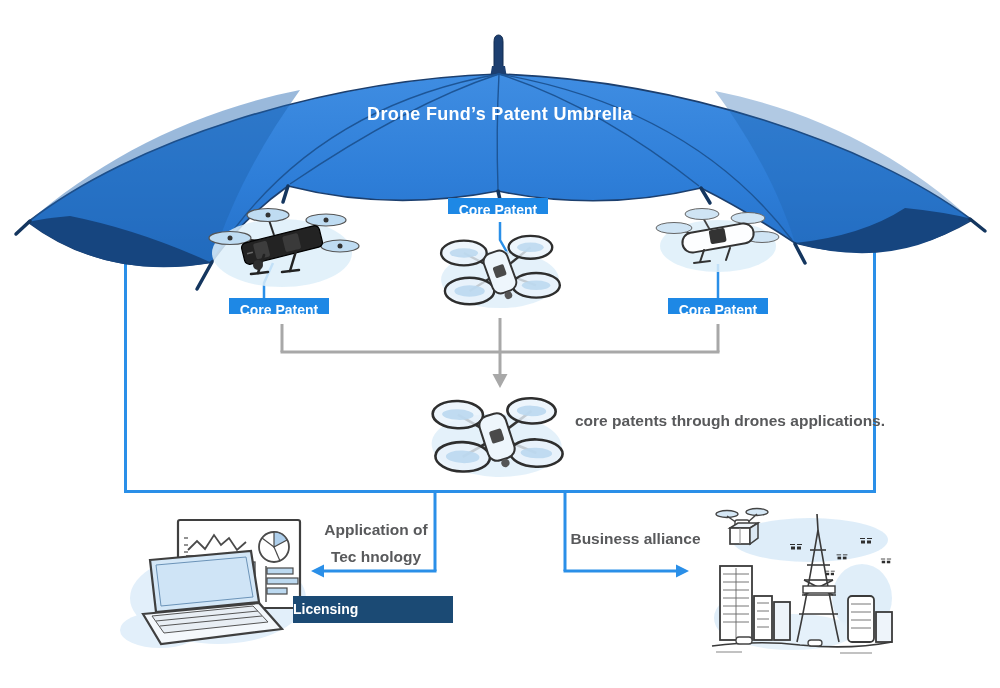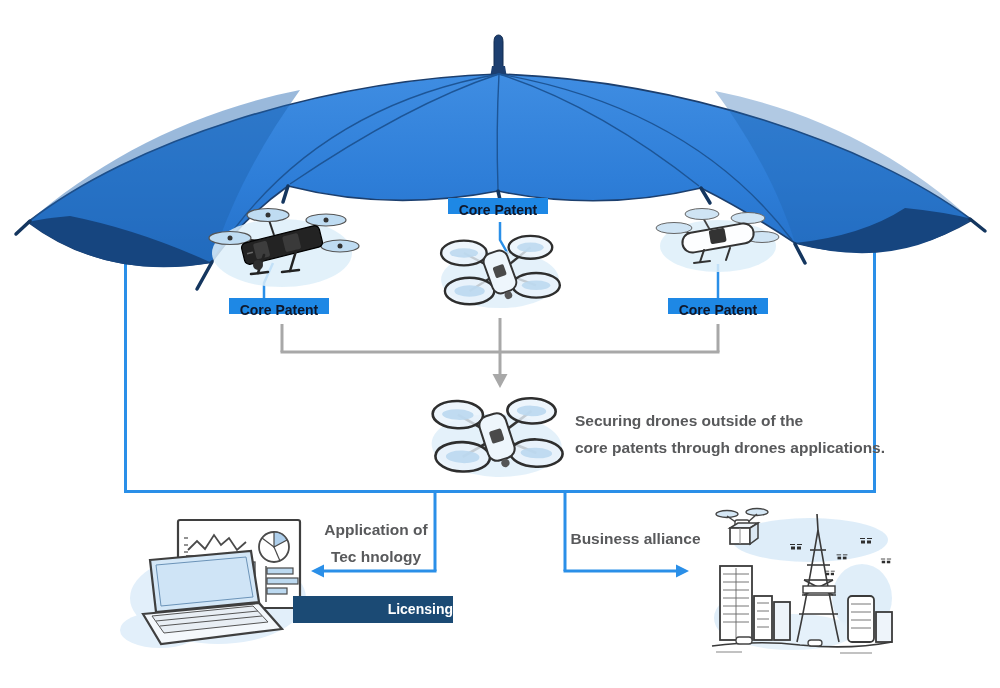--- a/index.html
+++ b/index.html
@@ -4,31 +4,31 @@
 <style>
   html,body{margin:0;padding:0;background:#fff}
   .stage{position:relative;width:1000px;height:688px;overflow:hidden;background:#fff;
          font-family:"Liberation Sans",sans-serif;}
   .patent-box{position:absolute;left:124px;top:182px;width:752px;height:311px;
               border:3px solid var(--arrow-blue,#2a8fe8);background:#fff;box-sizing:border-box;z-index:1}
   svg.art{position:absolute;left:0;top:0;z-index:2}
   .umbrella-title{position:absolute;left:300px;top:104px;width:400px;text-align:center;color:#fff;
                   font-size:18px;font-weight:bold;letter-spacing:.3px;z-index:3}
   .core-label{position:absolute;width:100px;height:16px;line-height:24px;text-align:center;
-              background:var(--label-blue,#1e88e5);color:#0f172a;font-size:14px;font-weight:bold;z-index:3}
+              background:var(--label-blue,#1e88e5);color:#ffffff;font-size:14px;font-weight:bold;z-index:3}
   .core-left{left:229px;top:298px}
   .core-center{left:448px;top:198px}
   .core-right{left:668px;top:298px}
   .joint-note{position:absolute;left:575px;top:407px;font-size:15.5px;font-weight:bold;
               color:var(--text-gray,#58595b);line-height:27px;z-index:3}
   .caption{position:absolute;font-size:15.5px;font-weight:bold;color:var(--text-gray,#58595b);
            z-index:3;text-align:center}
   .caption-left{left:300px;top:516px;width:152px;line-height:27px}
   .caption-right{left:558px;top:530px;width:155px}
-  .navy-box{position:absolute;width:160px;height:27px;line-height:27px;text-align:right;
+  .navy-box{position:absolute;width:160px;height:27px;line-height:27px;text-align:left;
             background:var(--navy-box,#1b4a74);color:#fff;font-size:14px;font-weight:bold;z-index:3}
   .navy-left{left:293px;top:596px}
   .navy-right{left:545px;top:596px}
 </style>
 </head>
 <body>
 
 <div class="stage">
 
   <div class="patent-box"></div>
@@ -311,27 +311,27 @@
       </g>
 
       <use href="#minidrone" transform="translate(796,548)"></use>
       <use href="#minidrone" transform="translate(842,558) scale(0.9)"></use>
       <use href="#minidrone" transform="translate(866,542)"></use>
       <use href="#minidrone" transform="translate(830,574) scale(0.8)"></use>
       <use href="#minidrone" transform="translate(886,562) scale(0.85)"></use>
     </g>
   </svg>
 
+  <div class="umbrella-title">Drone Fund’s Patent Umbrella</div>
 
   <div class="core-label core-left">Core Patent</div>
   <div class="core-label core-center">Core Patent</div>
   <div class="core-label core-right">Core Patent</div>
 
   <div class="joint-note">
-    <div>Securing drones outside of the</div>
     <div>core patents through drones applications.</div>
   </div>
 
   <div class="caption caption-left">
     <div>Application of</div>
     <div>Tec hnology</div>
   </div>
   <div class="caption caption-right">Business alliance</div>
 
   <div class="navy-box navy-left">Licensing</div>

